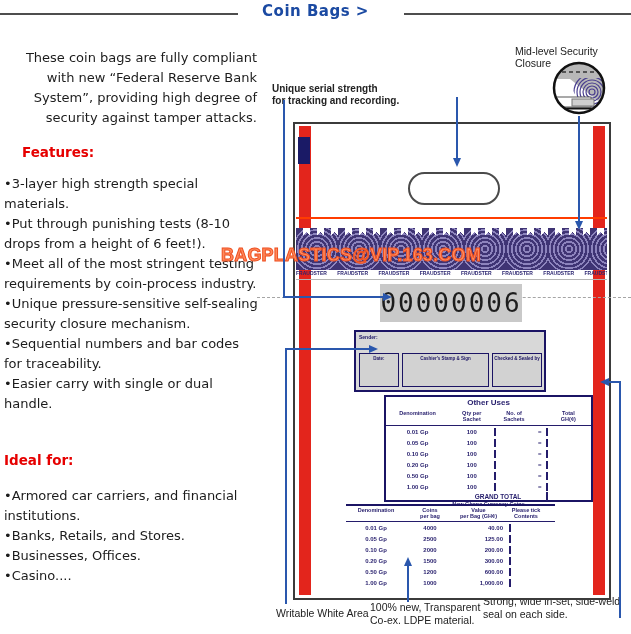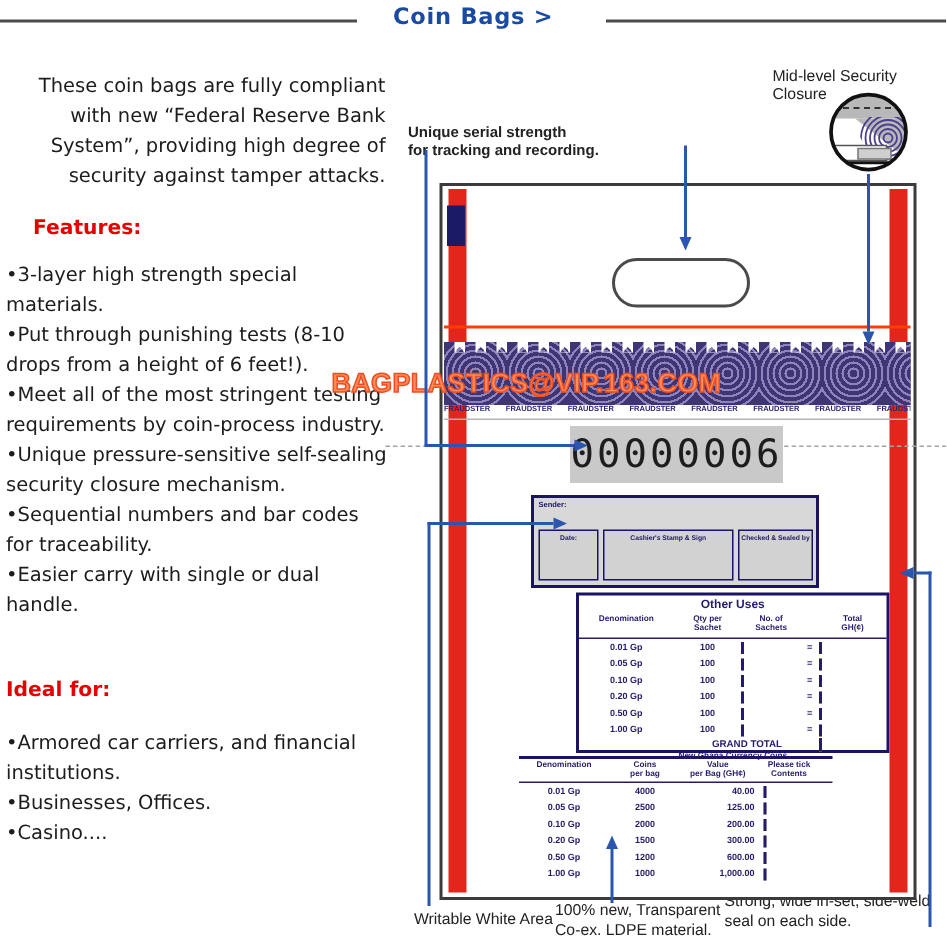--- a/index.html
+++ b/index.html
@@ -125,20 +125,21 @@
     <div>•3-layer high strength special materials.</div>
     <div>•Put through punishing tests (8-10 drops from a height of 6 feet!).</div>
     <div>•Meet all of the most stringent testing  requirements by coin-process industry.</div>
     <div>•Unique pressure-sensitive self-sealing security closure mechanism.</div>
     <div>•Sequential numbers and bar codes for traceability.</div>
     <div>•Easier carry with single or dual handle.</div>
   </div>
   <div class="abs h-red h-ideal">Ideal for:</div>
   <div class="abs ltext list list-ideal">
     <div>•Armored car carriers, and financial institutions.</div>
+    <div>•Banks, Retails, and Stores.</div>
     <div>•Businesses, Offices.</div>
     <div>•Casino....</div>
   </div>
 
   <div class="abs callout pre co-serial">Unique serial strength
 for tracking and recording.</div>
   <div class="abs callout co-closure">Mid-level Security Closure</div>
   <div class="abs callout co-writable">Writable White Area</div>
   <div class="abs callout pre co-material">100% new, Transparent
 Co-ex. LDPE material.</div>

